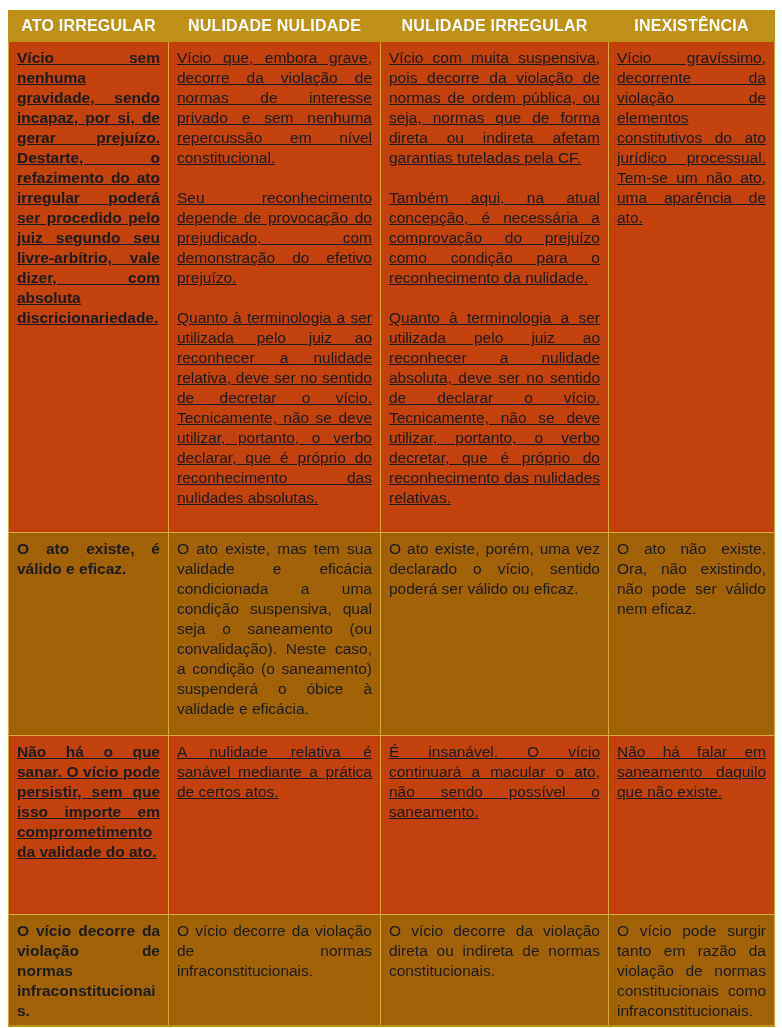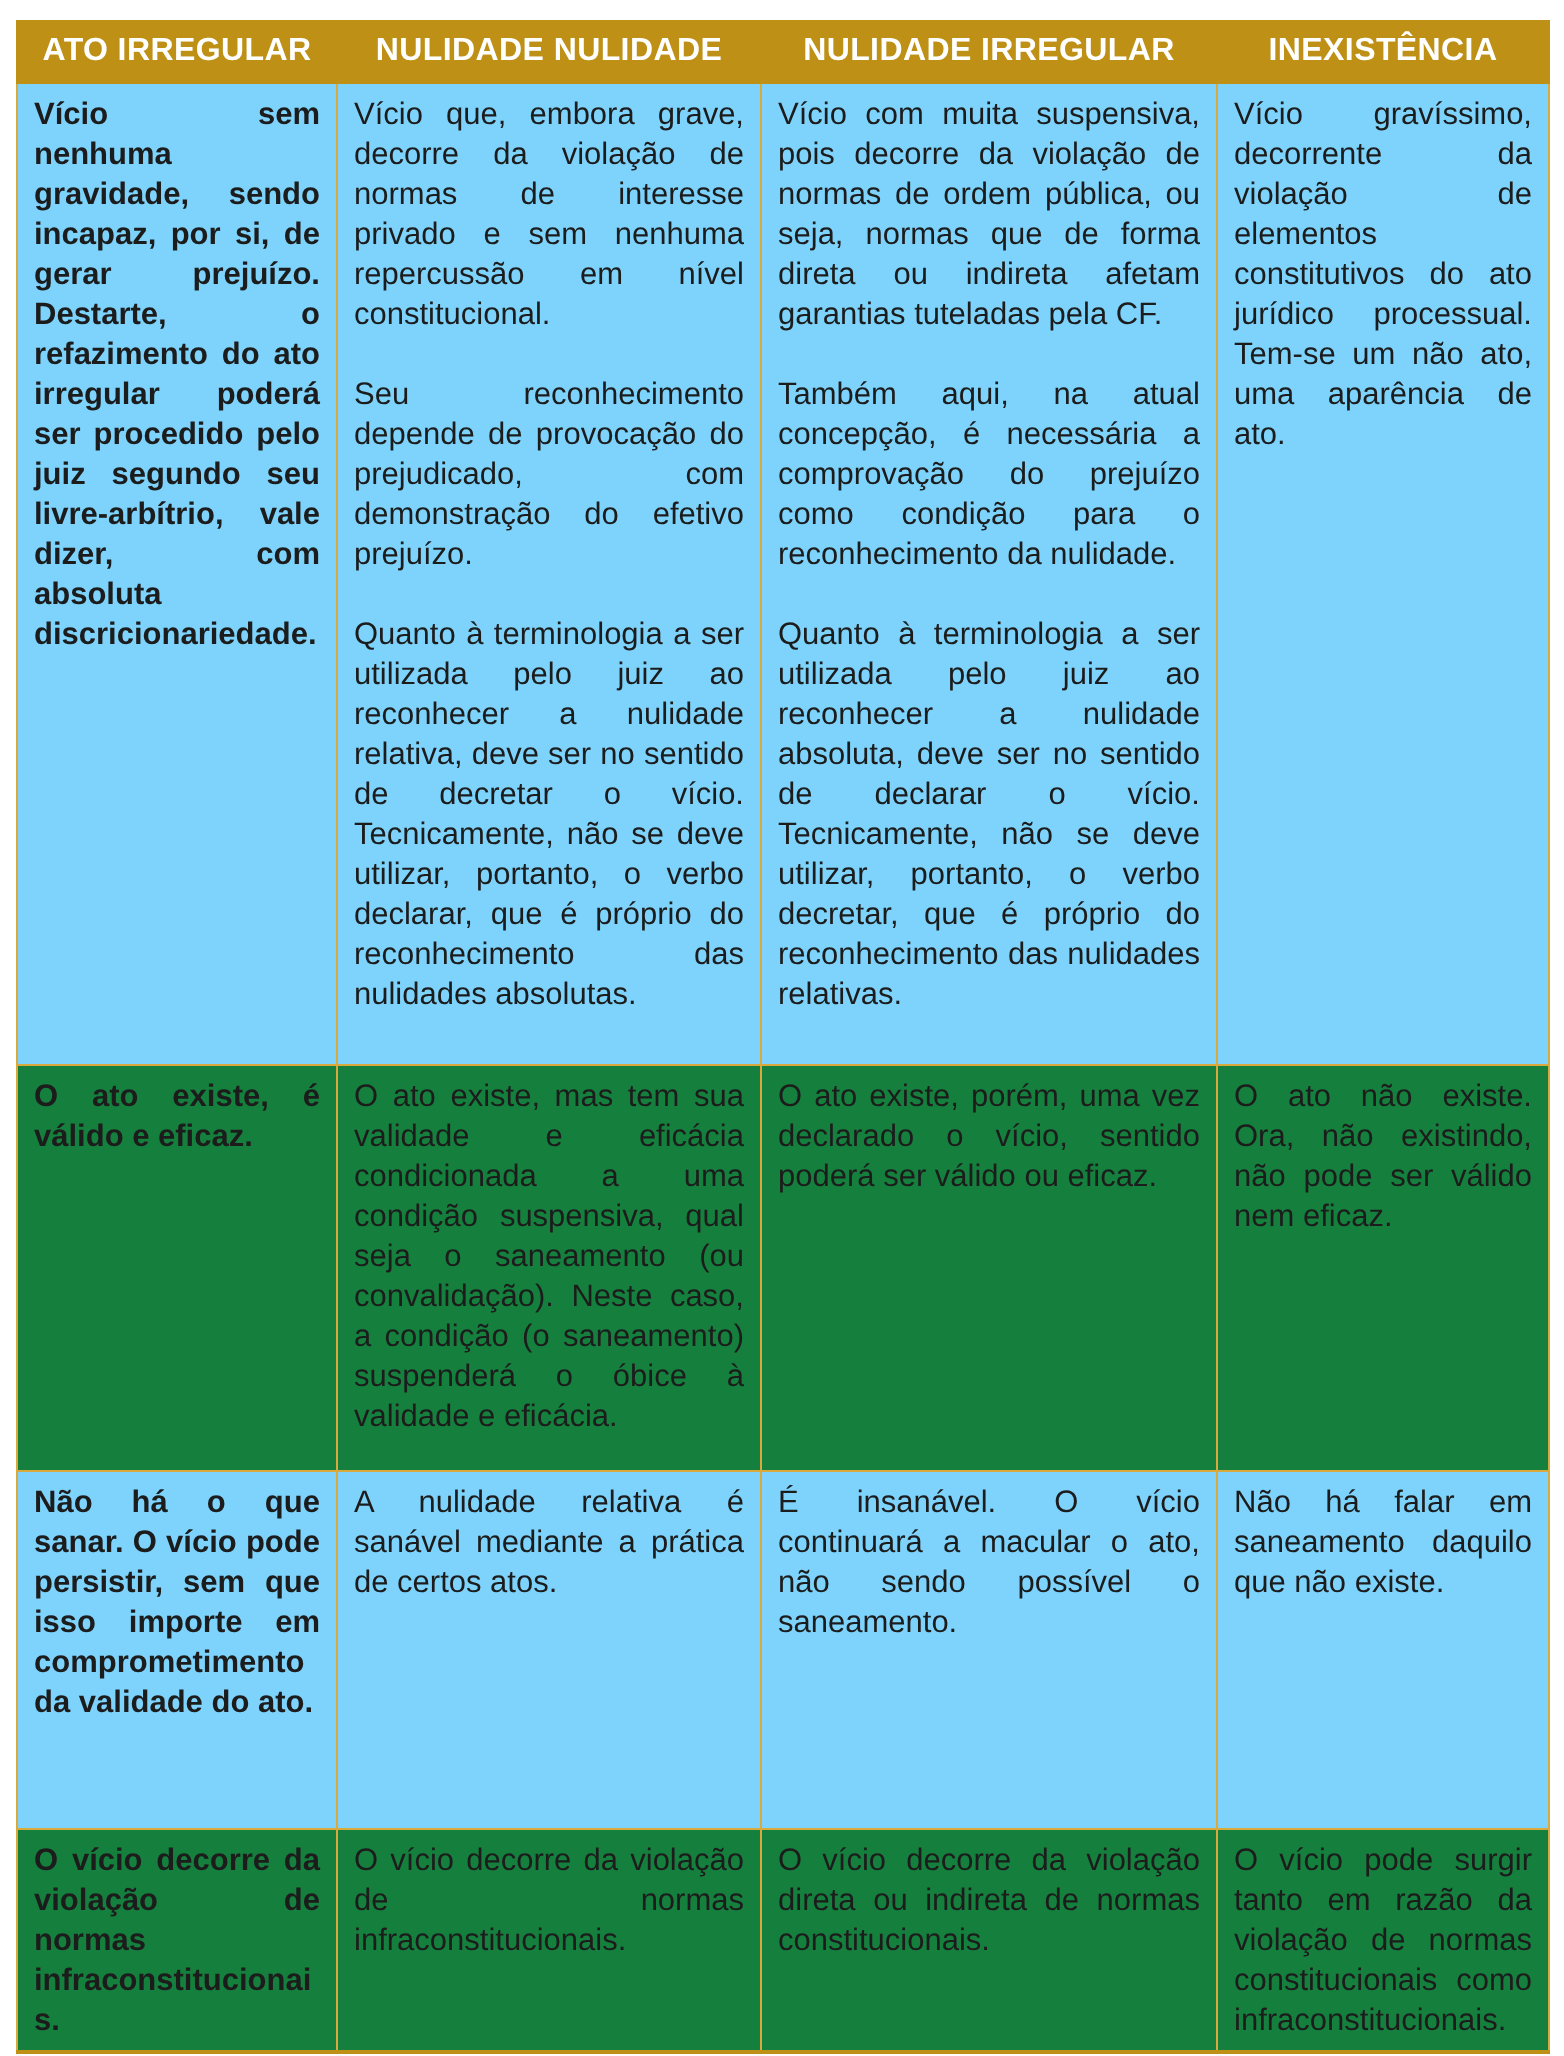--- a/index.html
+++ b/index.html
@@ -30,22 +30,22 @@
   td {
     vertical-align: top;
     border: 1px solid #D9A93E;
     padding: 6px 8px 4px 8px;
     font-size: 15.5px;
     line-height: 20px;
     color: #1c1c1c;
     text-align: justify;
     overflow-wrap: break-word;
   }
-  tr.band td { background: #7dd3fc; }
-  tr.plain td { background: #15803d; }
+  tr.band td { background: #c2410c; text-decoration: underline; }
+  tr.plain td { background: #a16207; }
   td.firstcol { font-weight: bold; }
   td p { margin: 0 0 20px 0; }
   td p:last-child { margin-bottom: 0; }
   tr.r1 td { height: 480px; }
   tr.r2 td { height: 192px; }
   tr.r3 td { height: 168px; }
   tr.r4 td { height: 82px; }
 </style>
 </head>
 <body>

